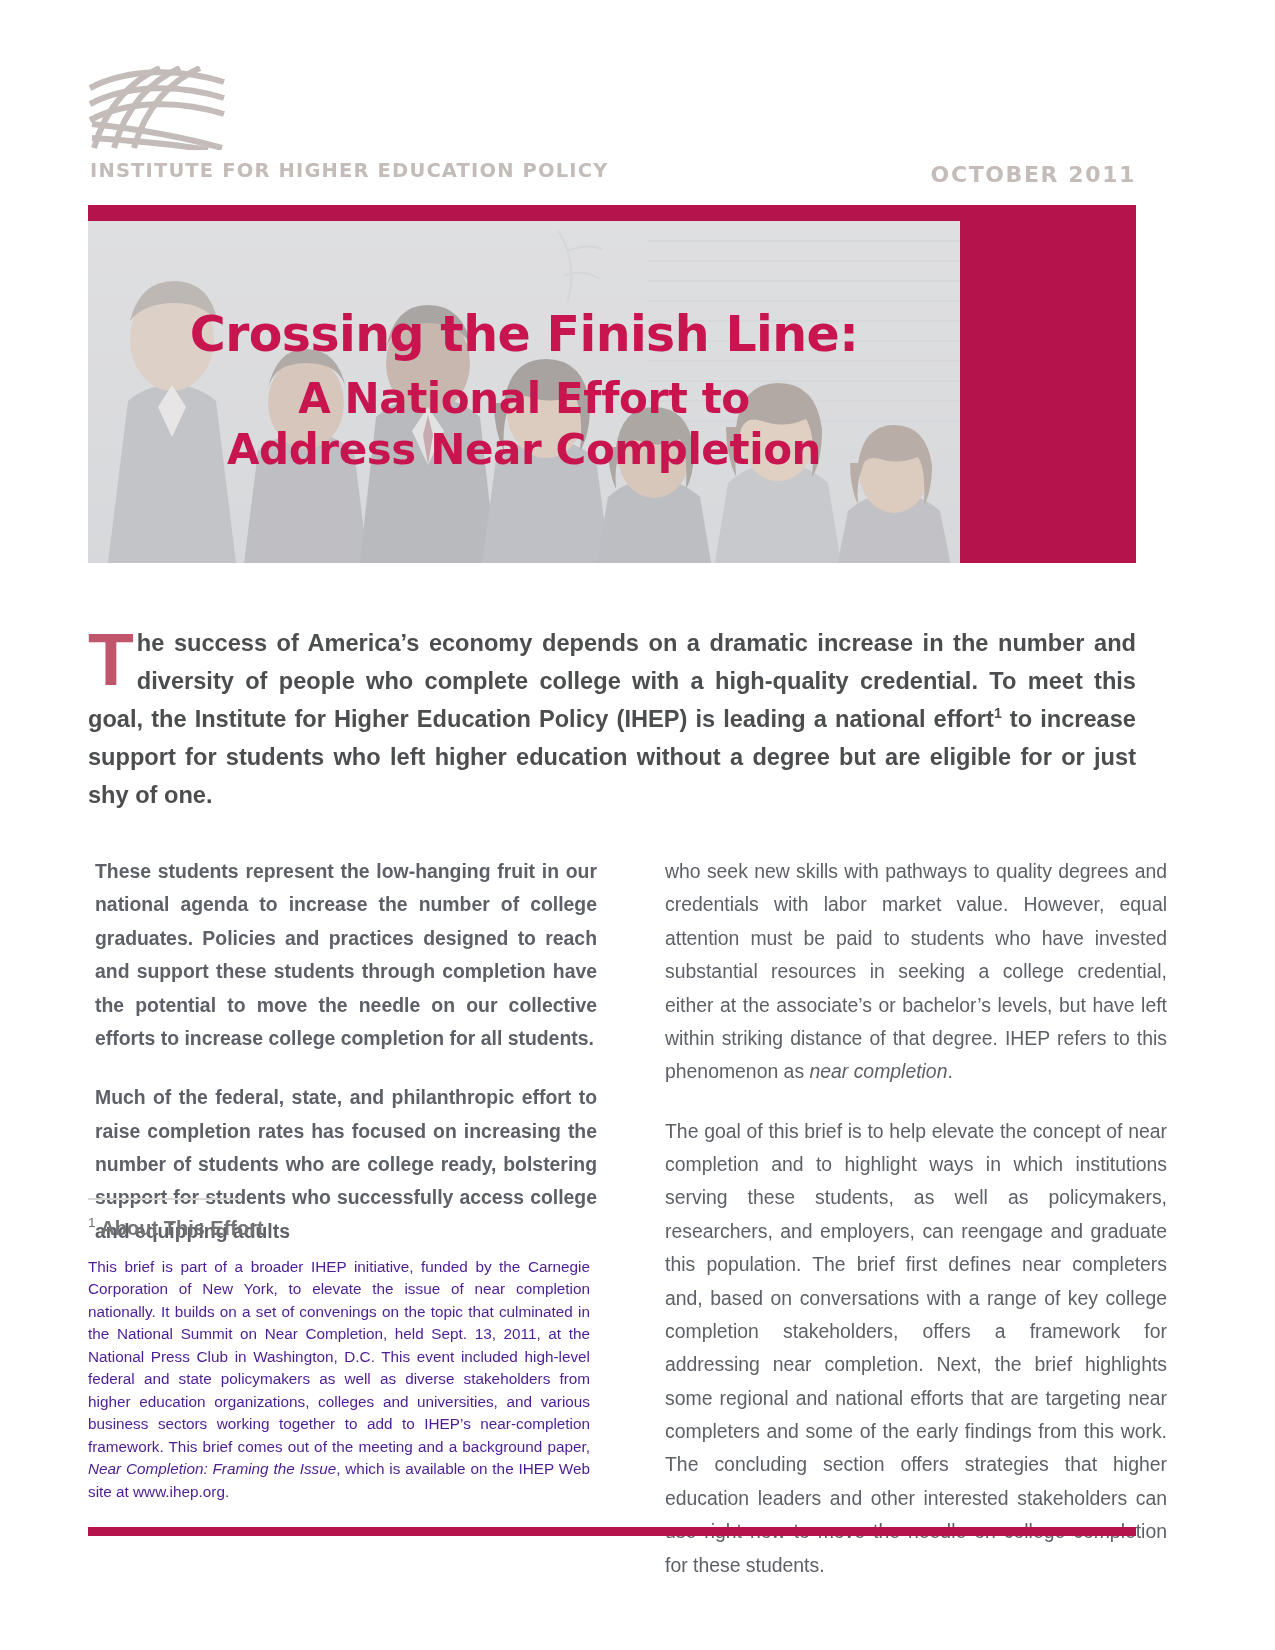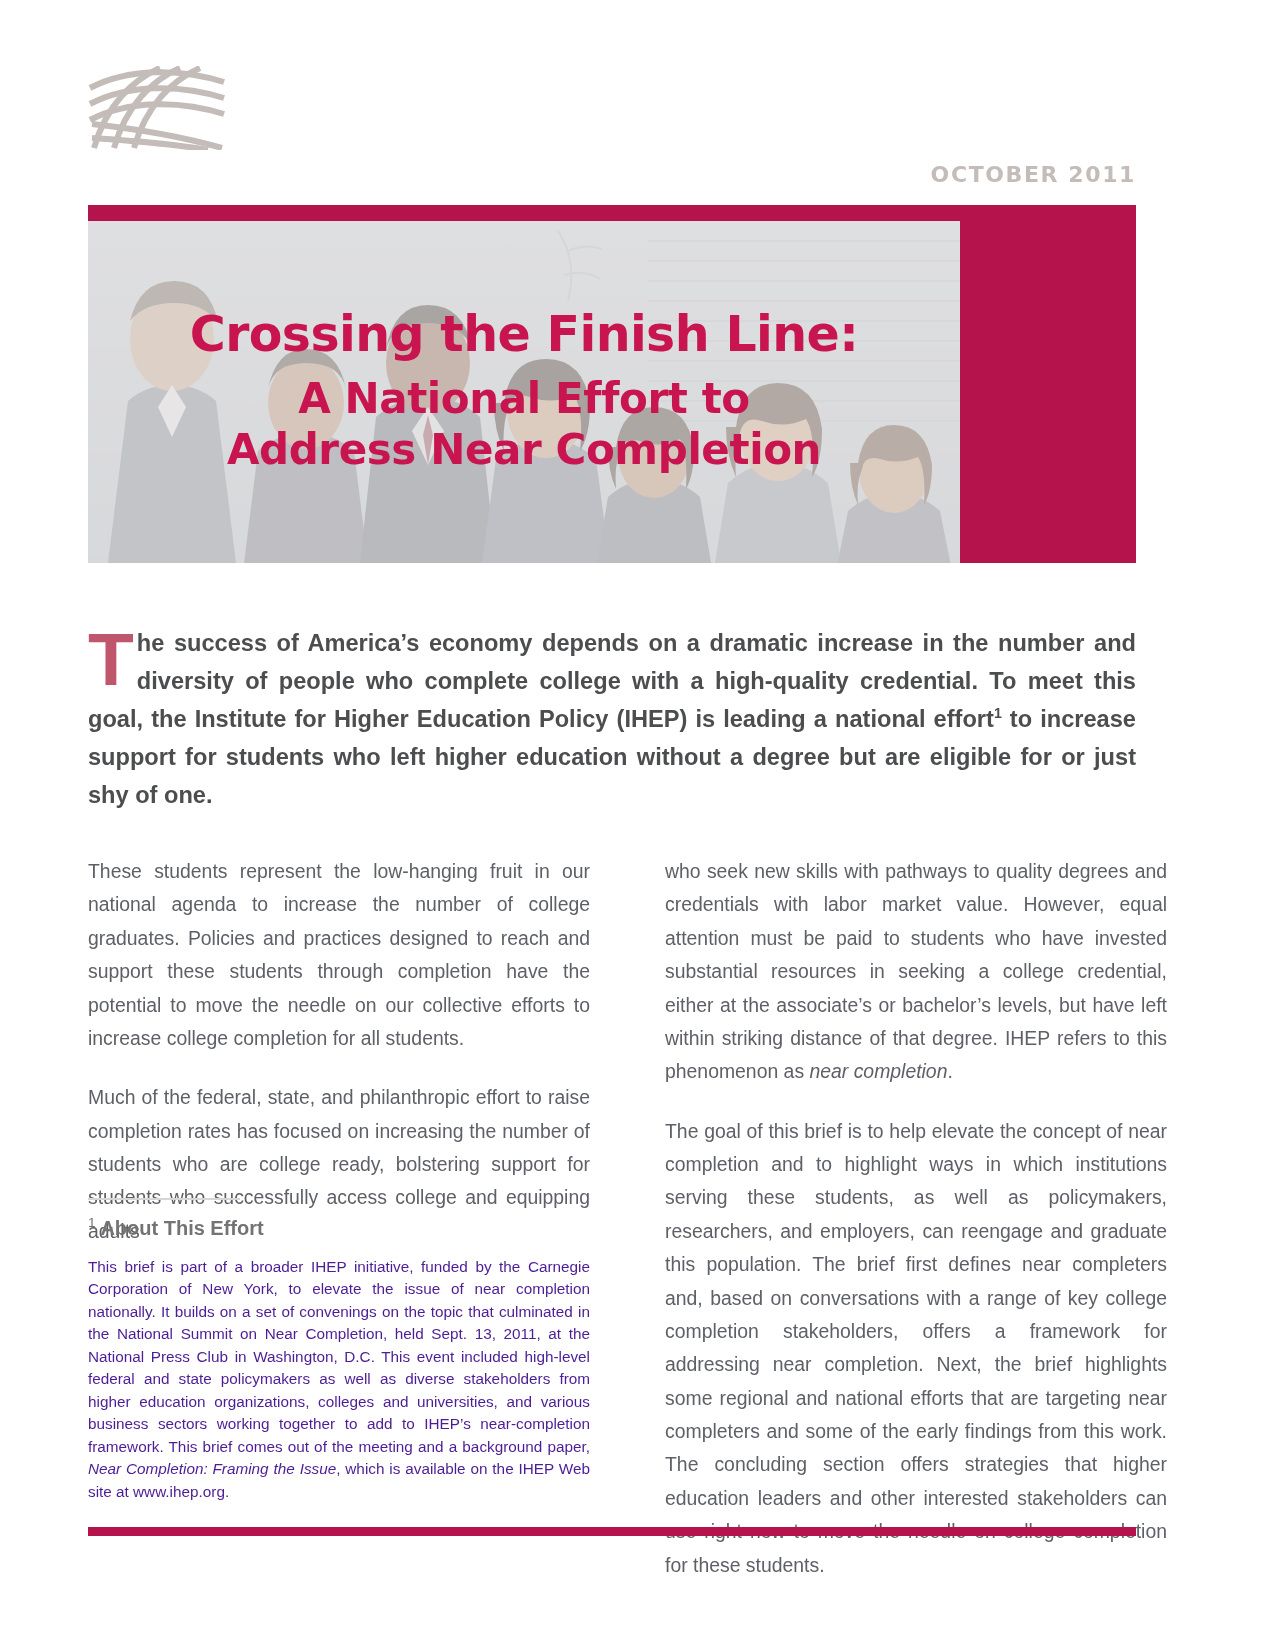--- a/index.html
+++ b/index.html
@@ -194,21 +194,21 @@
     left: 88px;
     top: 855px;
     width: 1050px;
     height: 600px;
   }
   .col {
     position: absolute;
     top: 0;
     width: 502px;
   }
-  .col-left { left: 0; }
+  .col-left { left: 7px; font-weight: bold; }
   .col-right { left: 577px; }
 
   .col p {
     margin: 0 0 26px 0;
     font-size: 19.4px;
     line-height: 1.72;
     text-align: justify;
     color: #5d6066;
   }
   .col p:last-child { margin-bottom: 0; }
@@ -272,20 +272,21 @@
             <path d="M2 38 C 40 18, 92 18, 136 32"></path>
             <path d="M2 54 C 40 34, 92 34, 136 48"></path>
             <path d="M6 82 C 18 40, 44 14, 72 2"></path>
             <path d="M26 82 C 38 40, 64 14, 92 2"></path>
             <path d="M46 82 C 58 40, 84 14, 112 2"></path>
             <path d="M4 58 C 40 62, 92 70, 134 82"></path>
             <path d="M4 72 C 34 74, 86 78, 120 84"></path>
           </g>
         </svg>
       </div>
+      <div class="logo-tagline">INSTITUTE FOR HIGHER EDUCATION POLICY</div>
     </div>
     <div class="issue-date">OCTOBER 2011</div>
   </div>
 
   <div class="hero">
     <div class="hero-topbar"></div>
     <div class="hero-body">
       <div class="hero-photo">
         <svg width="872" height="342" viewBox="0 0 872 342" xmlns="http://www.w3.org/2000/svg">
           <defs>

